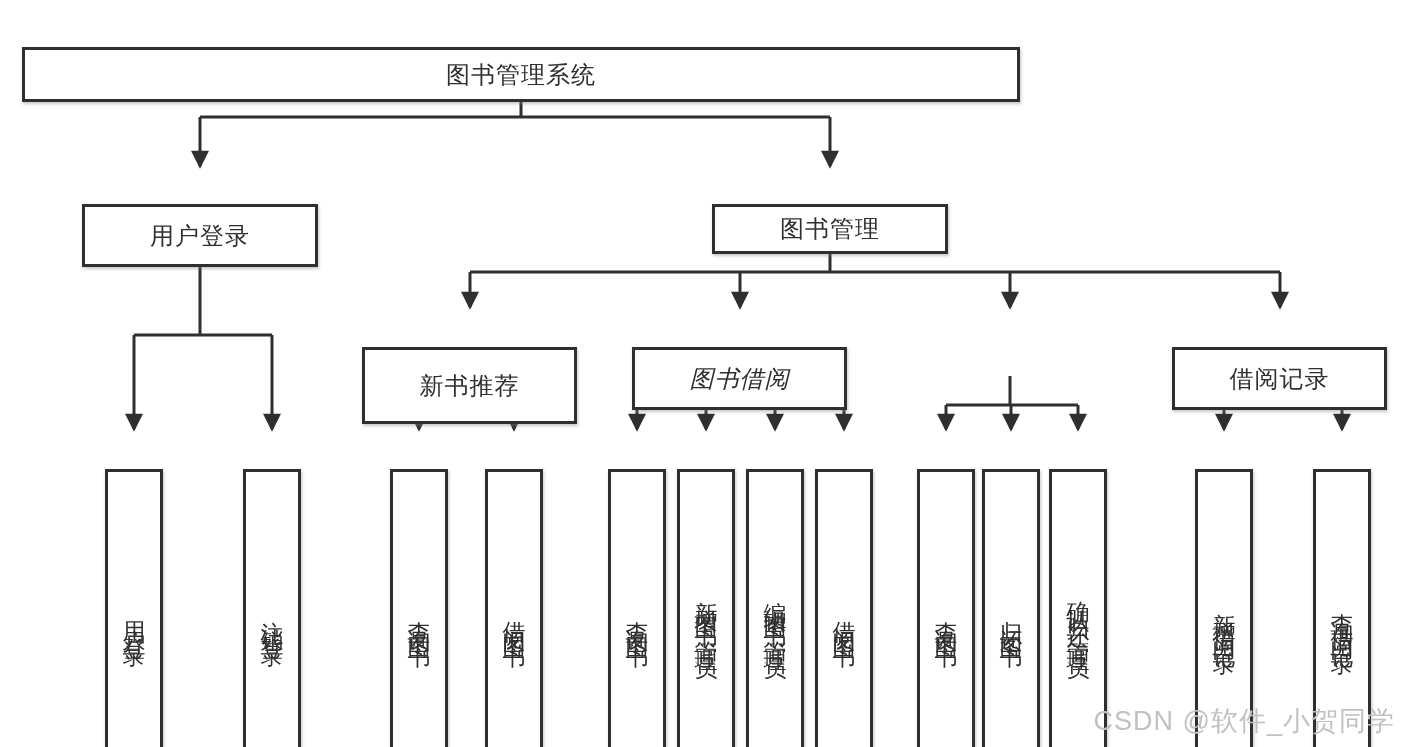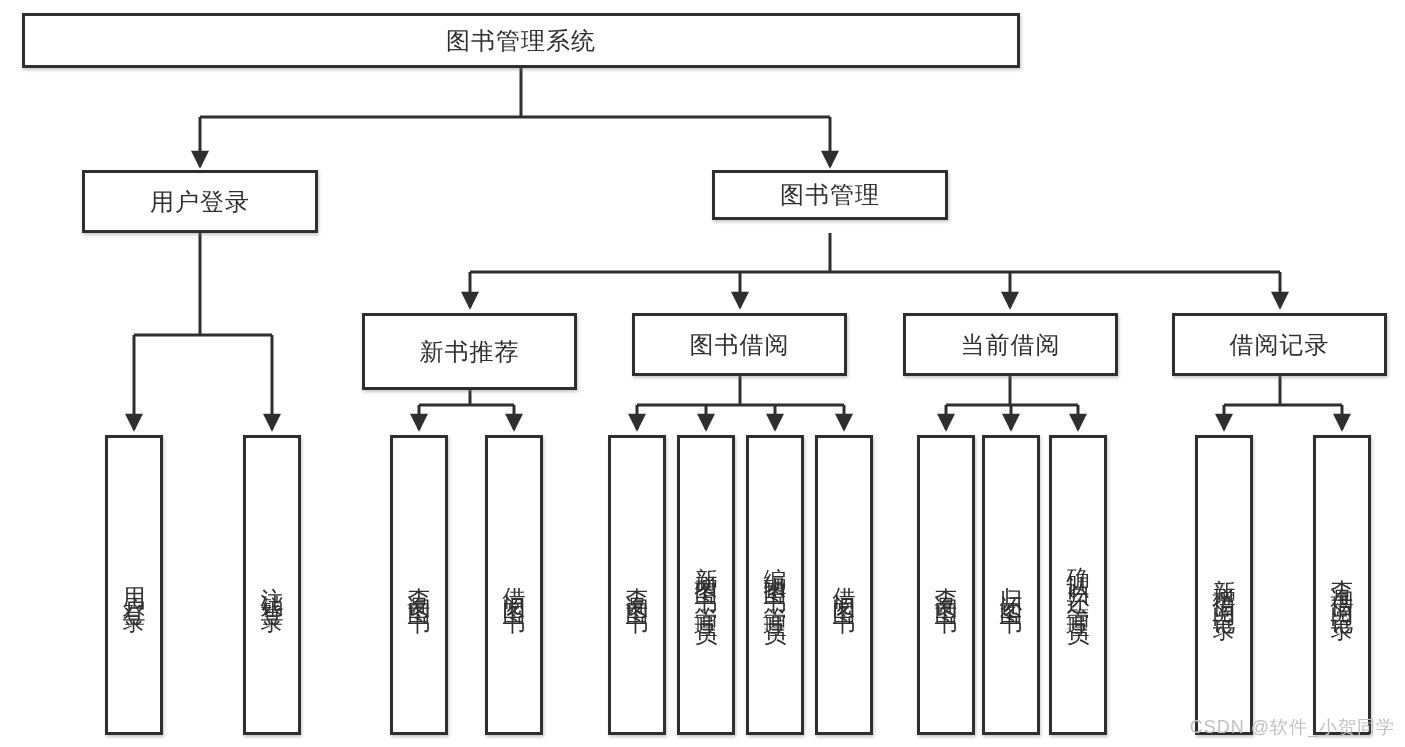--- a/index.html
+++ b/index.html
@@ -16,56 +16,57 @@
   .connectors .lines { stroke: var(--line, #2f2f2f); fill: none; stroke-width: 3; }
   .connectors marker path { fill: var(--line, #2f2f2f); stroke: none; }
 
   .hbox, .vbox {
     position: absolute; box-sizing: border-box;
     background: var(--box-fill, #ffffff);
     border: 3px solid var(--line, #2f2f2f);
     display: flex; align-items: center; justify-content: center;
     color: var(--text, #2f2f2f);
     box-shadow: 1px 2px 3px rgba(130,130,130,0.45);
+    margin-top: 34px;
   }
   .hbox .label { font-size: 24px; letter-spacing: 1px; white-space: nowrap; }
   .vbox { top: 435px; width: 58px; height: 300px; }
   .vbox .vtext {
     writing-mode: vertical-rl; text-orientation: upright;
     font-size: 23px; letter-spacing: 8px; line-height: 1;
     white-space: nowrap;
   }
 
   
   .n-root  { left: 22px;  top: 13px;  width: 998px; height: 55px; }
   .n-login { left: 82px;  top: 170px; width: 236px; height: 63px; }
   .n-mgmt  { left: 712px; top: 170px; width: 236px; height: 50px; }
   .n-rec   { left: 362px; top: 313px; width: 215px; height: 77px; }
-  .n-bor   { left: 632px; top: 313px; width: 215px; height: 63px; }
+  .n-bor   { left: 632px; top: 313px; width: 215px; height: 63px; font-style: italic; }
   .n-cur   { left: 903px; top: 313px; width: 215px; height: 63px; }
   .n-his   { left: 1172px;top: 313px; width: 215px; height: 63px; }
 
   
   .v1  { left: 105px; }
   .v2  { left: 243px; }
   .v3  { left: 390px; }
   .v4  { left: 485px; }
   .v5  { left: 608px; }
   .v6  { left: 677px; }
   .v7  { left: 746px; }
   .v8  { left: 815px; }
   .v9  { left: 917px; }
   .v10 { left: 982px; }
   .v11 { left: 1049px; }
   .v12 { left: 1195px; }
   .v13 { left: 1313px; }
 
   .watermark {
     position: absolute; right: 10px; bottom: 8px;
-    font-size: 18px; letter-spacing: 1px;
+    font-size: 27px; letter-spacing: 1px;
     color: var(--watermark, #c0c0c5);
     z-index: 5; white-space: nowrap; text-align: right;
   }
 </style>
 </head>
 <body>
 
 <div class="canvas">
 
   <svg class="connectors" width="1405" height="747" viewBox="0 0 1405 747">
@@ -123,23 +124,20 @@
   <div class="hbox n-mgmt">
     <span class="label">图书管理</span>
   </div>
 
   <div class="hbox n-rec">
     <span class="label">新书推荐</span>
   </div>
   <div class="hbox n-bor">
     <span class="label">图书借阅</span>
   </div>
-  <div class="hbox n-cur">
-    <span class="label">当前借阅</span>
-  </div>
   <div class="hbox n-his">
     <span class="label">借阅记录</span>
   </div>
 
   <div class="vbox v1">
     <span class="vtext">用户登录</span>
   </div>
   <div class="vbox v2">
     <span class="vtext">注销登录</span>
   </div>

